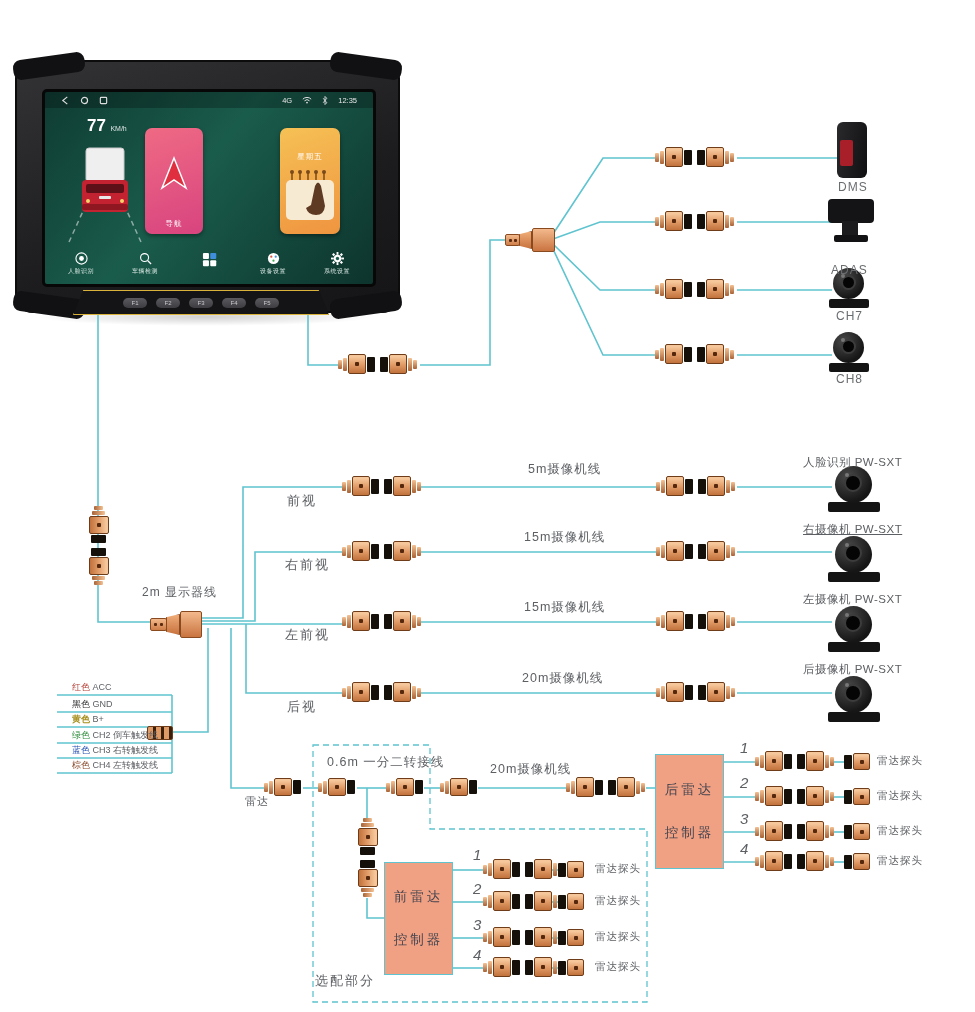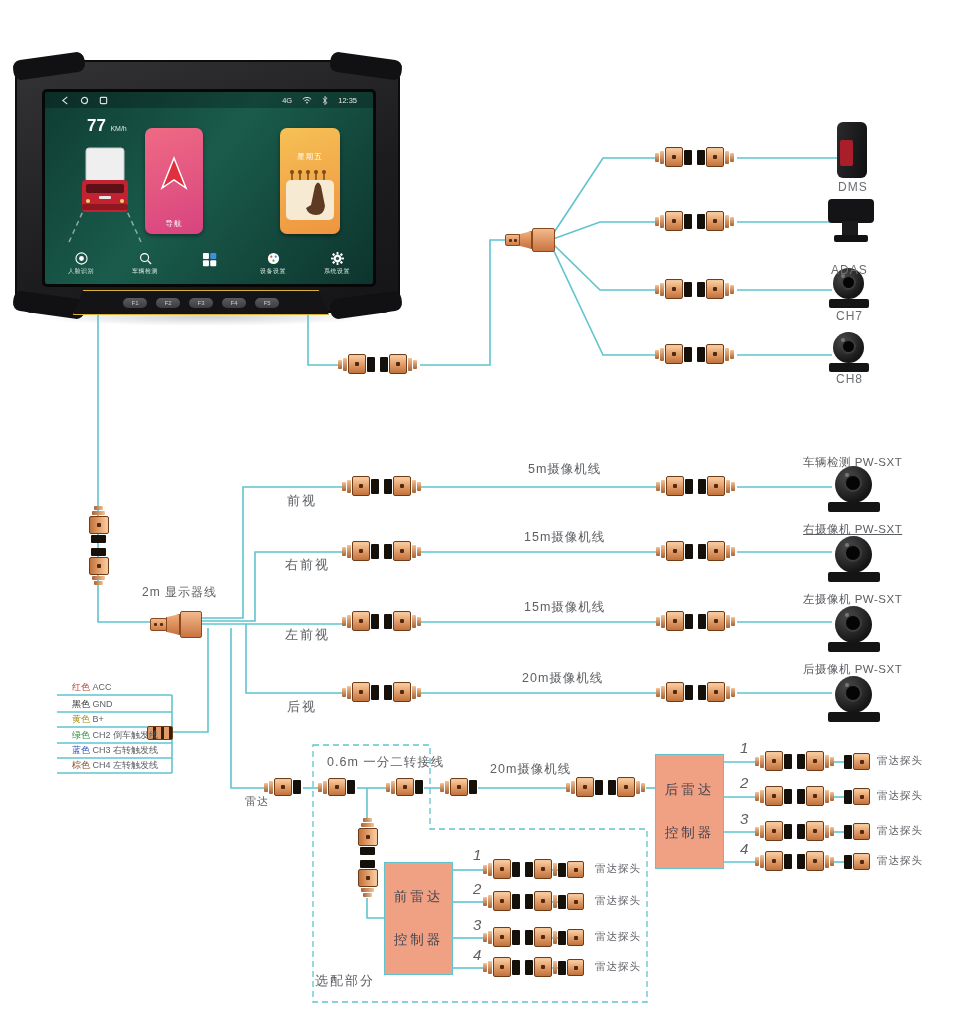--- a/index.html
+++ b/index.html
@@ -365,30 +365,30 @@
   <div class="lbl big" style="left:287px;top:494px;">前视</div>
   <div class="lbl big" style="left:285px;top:558px;">右前视</div>
   <div class="lbl big" style="left:285px;top:628px;">左前视</div>
   <div class="lbl big" style="left:287px;top:700px;">后视</div>
 
   <div class="lbl cable" style="left:528px;top:463px;">5m摄像机线</div>
   <div class="lbl cable" style="left:524px;top:531px;">15m摄像机线</div>
   <div class="lbl cable" style="left:524px;top:601px;">15m摄像机线</div>
   <div class="lbl cable" style="left:522px;top:672px;">20m摄像机线</div>
 
-  <div class="lbl cam" style="left:803px;top:456px;">车辆检测 PW-SXT</div>
+  <div class="lbl cam" style="left:803px;top:456px;">人脸识别 PW-SXT</div>
   <div class="lbl cam" style="left:803px;top:523px;text-decoration:underline;">右摄像机 PW-SXT</div>
   <div class="lbl cam" style="left:803px;top:593px;">左摄像机 PW-SXT</div>
   <div class="lbl cam" style="left:803px;top:663px;">后摄像机 PW-SXT</div>
 
   <div class="lbl" style="left:142px;top:586px;font-size:12px;letter-spacing:1px;">2m 显示器线</div>
 
   <div class="lbl io" style="left:72px;top:683px;"><span style="color:#b8423a;">红色</span> <span>ACC</span></div>
   <div class="lbl io" style="left:72px;top:700px;"><span style="color:#333333;">黑色</span> <span>GND</span></div>
-  <div class="lbl io" style="left:72px;top:715px;"><span style="color:#a8901e;">黄色</span> <span>B+</span></div>
+  <div class="lbl io" style="left:72px;top:715px;"><span style="color:#a8901e;font-weight:bold;">黄色</span> <span>B+</span></div>
   <div class="lbl io" style="left:72px;top:731px;"><span style="color:#2f8f3e;">绿色</span> <span>CH2 倒车触发线</span></div>
   <div class="lbl io" style="left:72px;top:746px;"><span style="color:#2b55b5;">蓝色</span> <span>CH3 右转触发线</span></div>
   <div class="lbl io" style="left:72px;top:761px;"><span style="color:#8a4a2b;">棕色</span> <span>CH4 左转触发线</span></div>
 
   <div class="lbl" style="left:245px;top:795px;font-size:11px;letter-spacing:1px;">雷达</div>
   <div class="lbl" style="left:327px;top:756px;font-size:12.5px;letter-spacing:1px;">0.6m 一分二转接线</div>
   <div class="lbl" style="left:490px;top:763px;font-size:12.5px;letter-spacing:1px;">20m摄像机线</div>
   <div class="lbl" style="left:315px;top:974px;font-size:13px;letter-spacing:2px;">选配部分</div>
 
   <div class="ctrlbox" style="left:655px;top:754px;width:67px;height:113px;">

